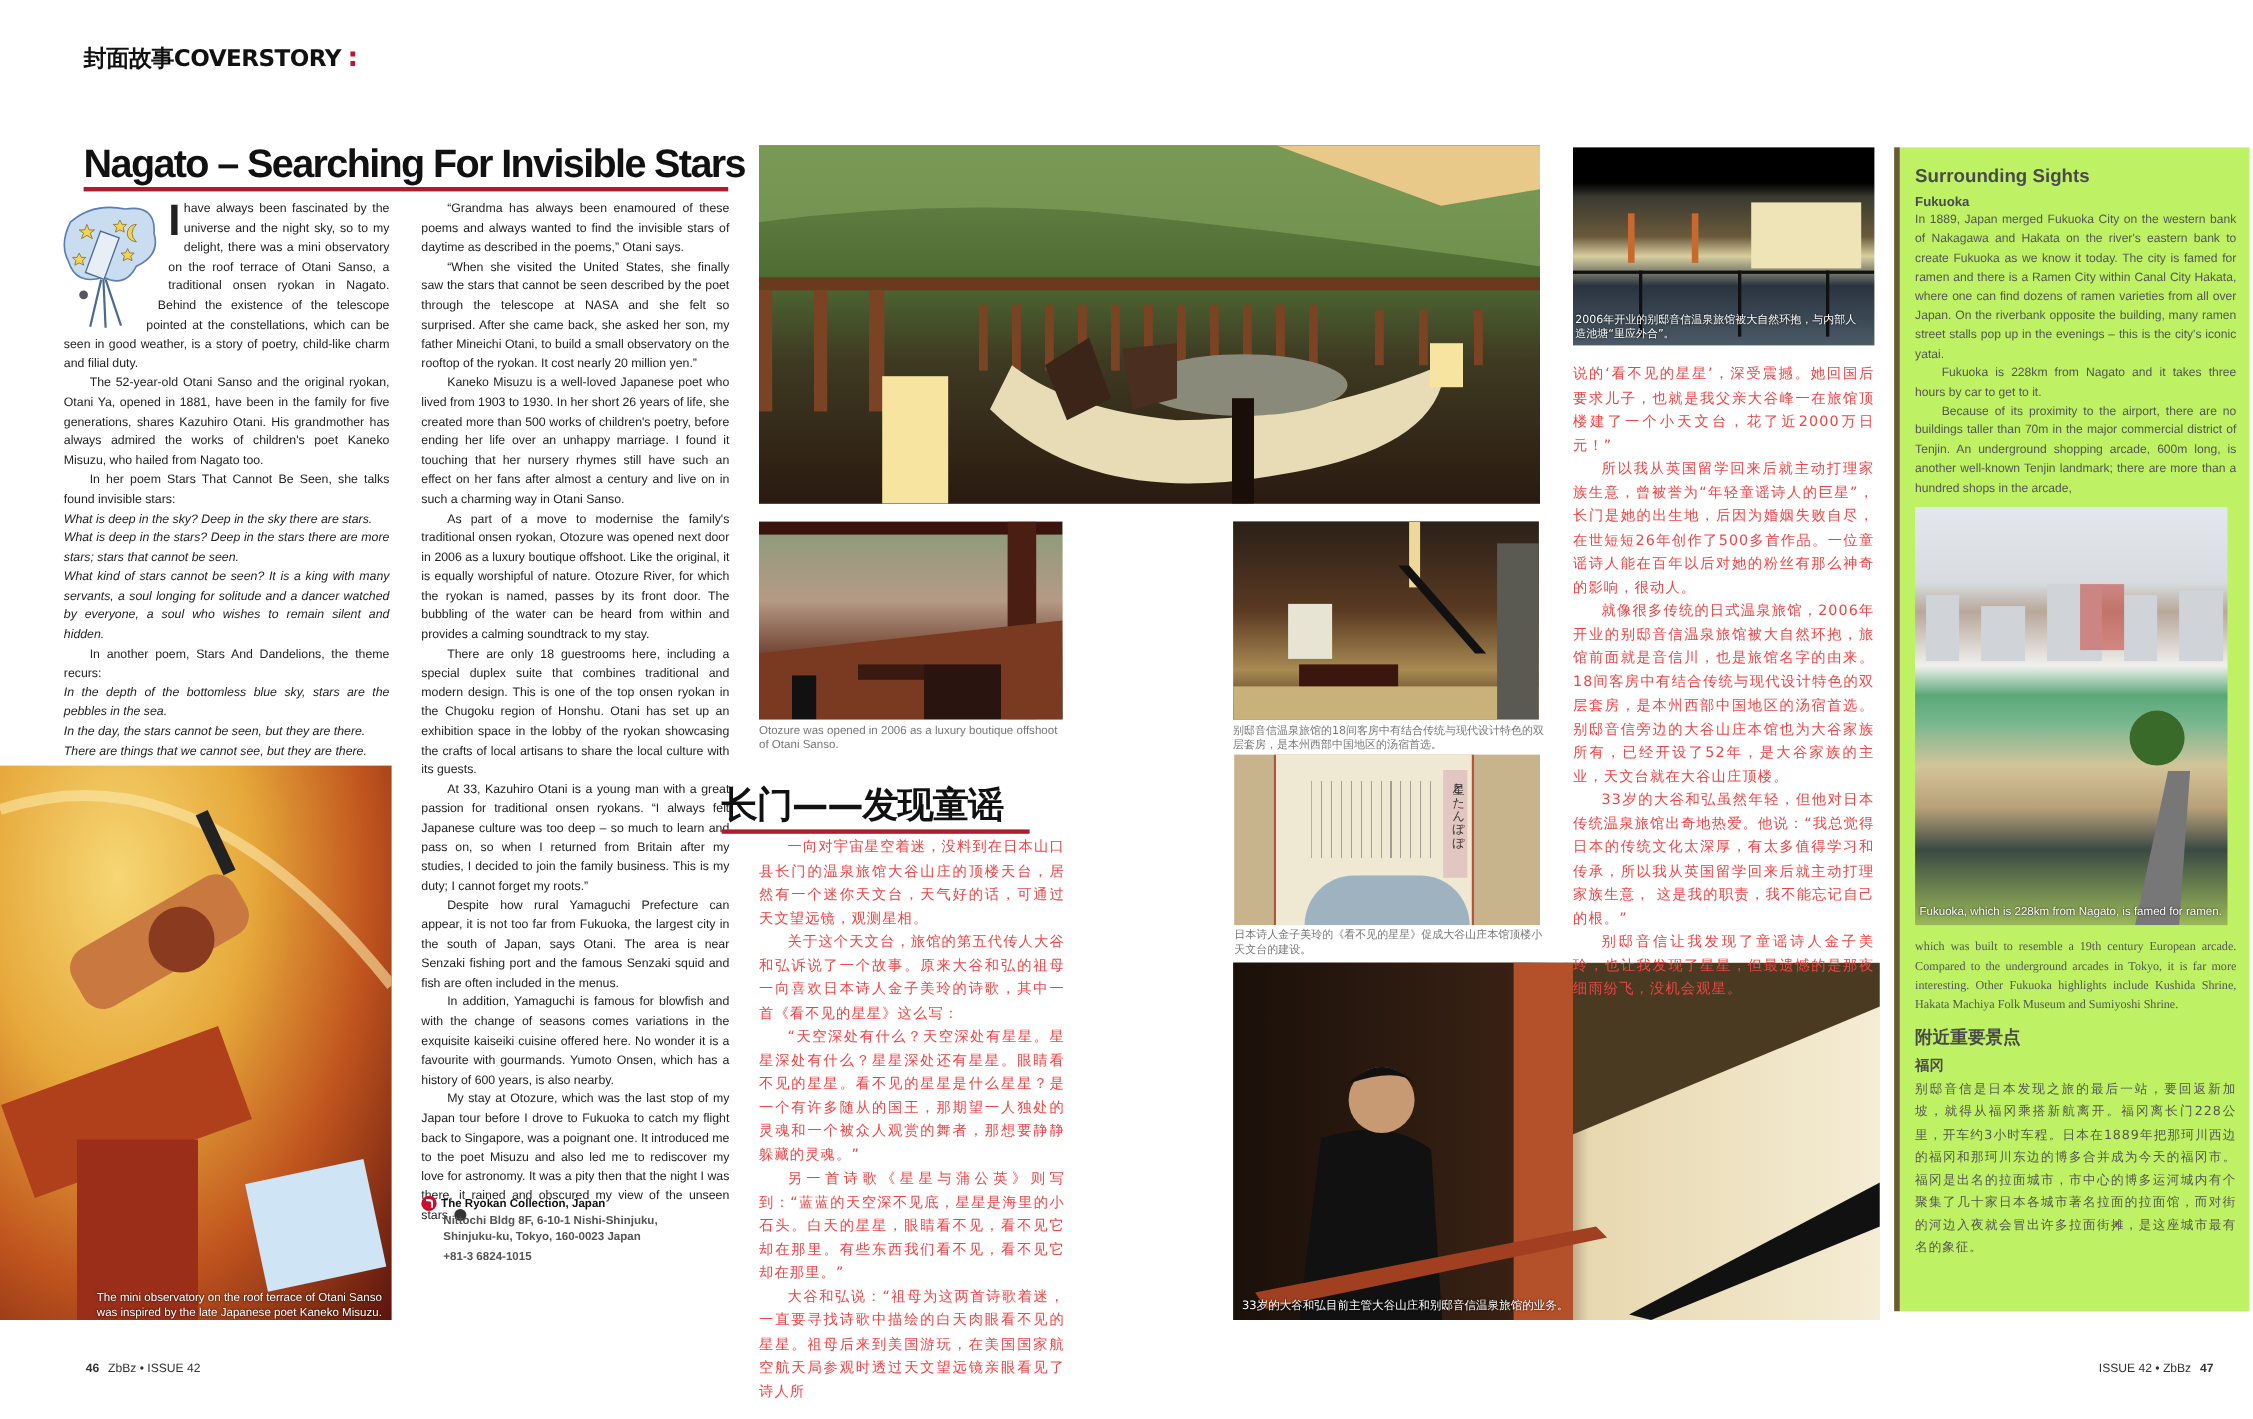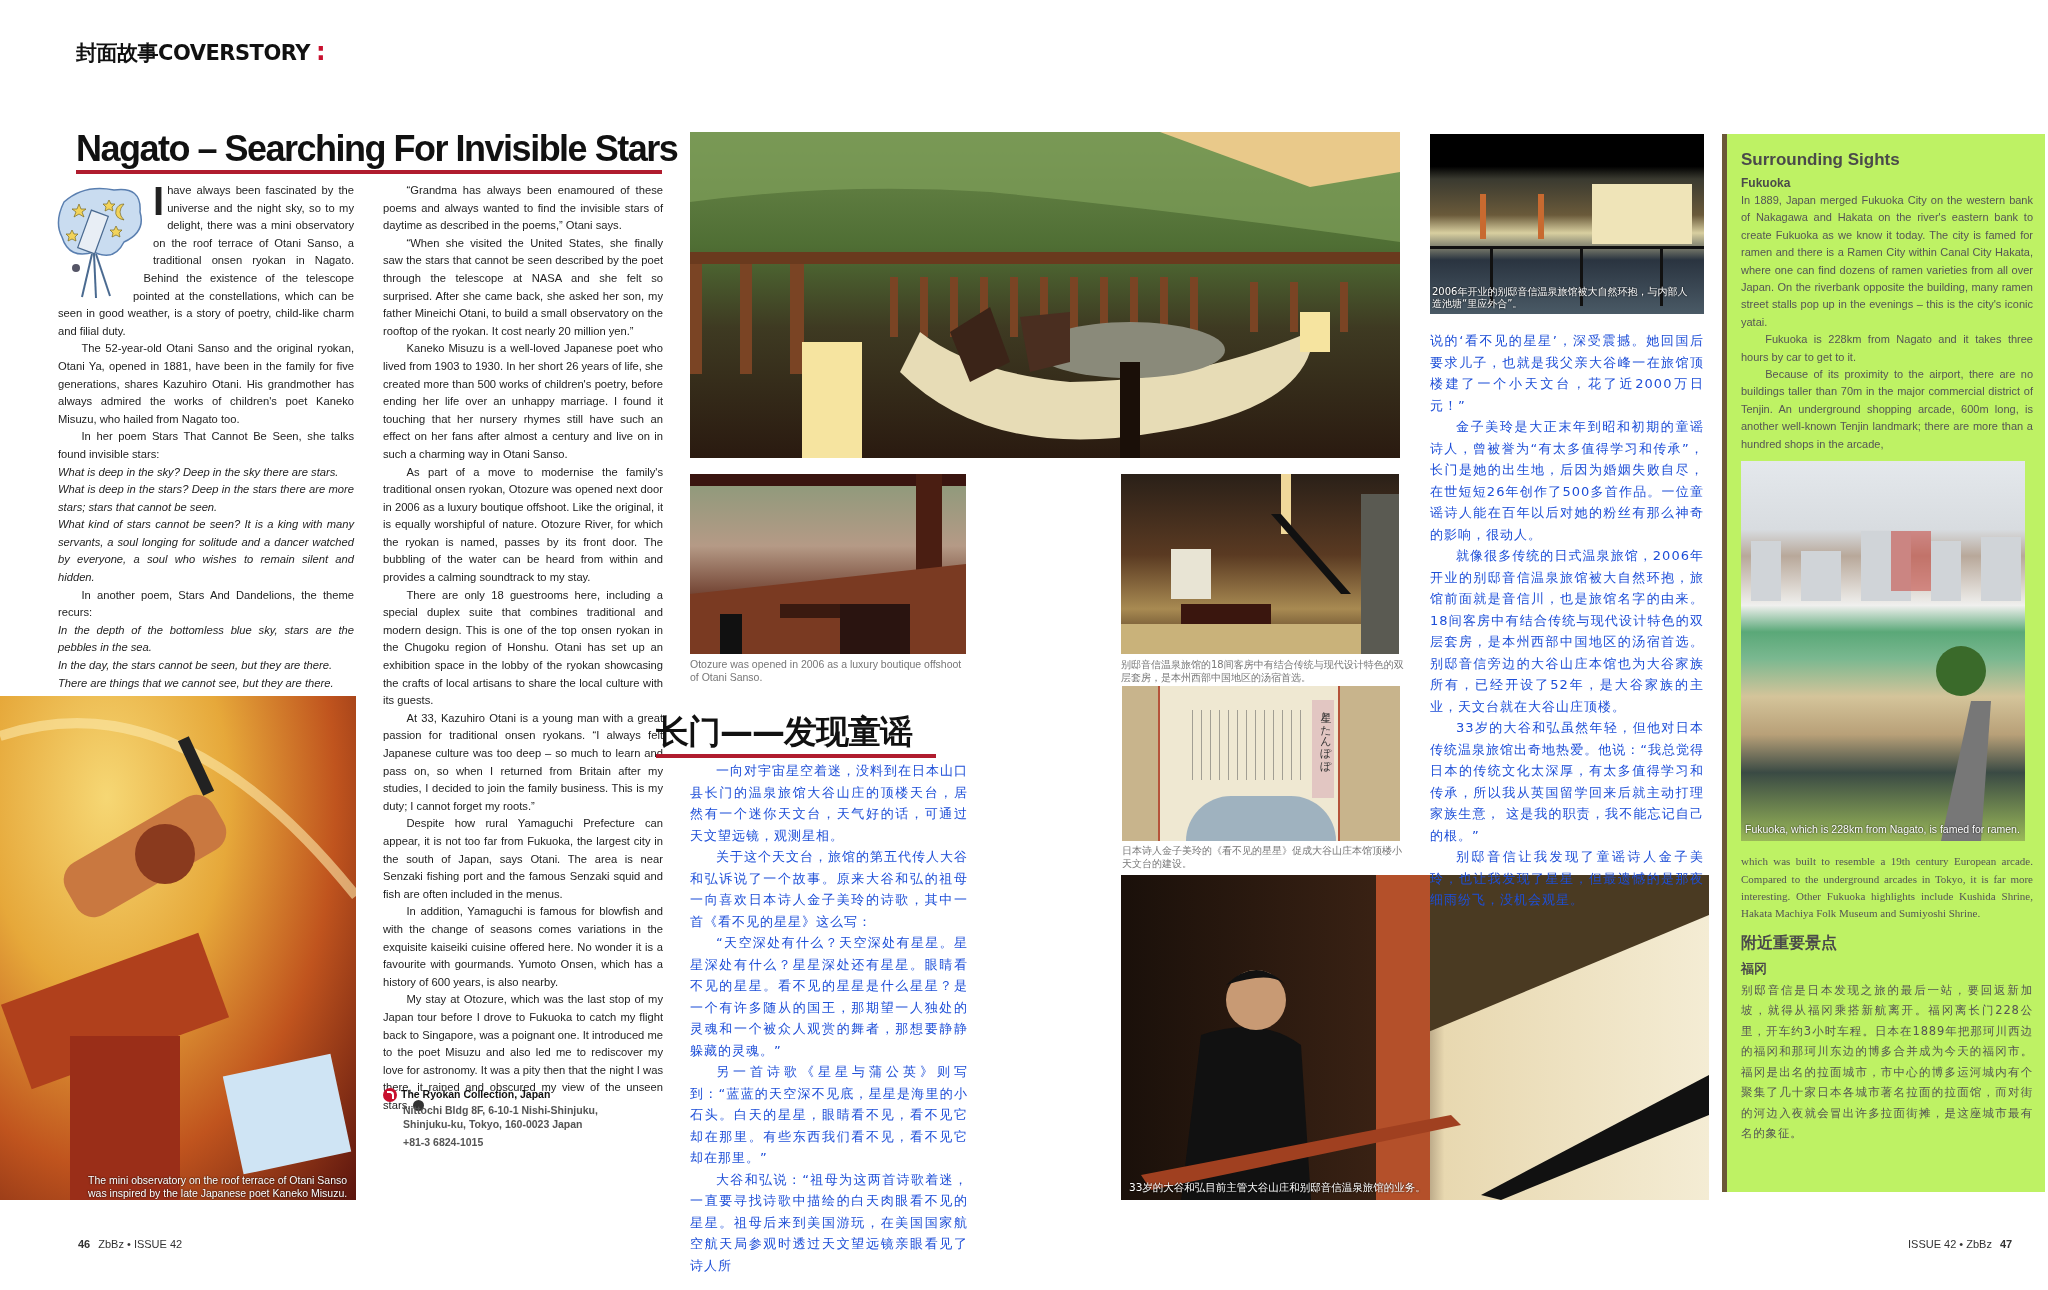--- a/index.html
+++ b/index.html
@@ -11,21 +11,21 @@
   .col{font-size:11.2px;line-height:17.6px;color:#222;text-align:justify;}
   .col p{margin:0;text-indent:2.1em;}
   .col p.noind{text-indent:0;}
   .col p.it{font-style:italic;text-indent:0;}
   .dropcap{float:left;font-size:40px;line-height:34px;margin:2px 3px 0 0;font-weight:bold;}
   .doodle{float:left;width:95px;height:120px;margin:0 4px 0 -4px;shape-outside:polygon(0 0,100% 0,100% 60%,70% 100%,0 100%);}
   .photo{overflow:hidden;}
   .caption-light{font-size:10.5px;line-height:13px;color:#777;}
   .caption-dark{font-size:10.5px;line-height:13px;color:#fff;text-shadow:0 0 2px #000;}
   .cn{font-family:"DejaVu Sans",sans-serif;}
-  .cncol{font-size:13px;line-height:21.5px;color:#1d4ed8;text-align:justify;letter-spacing:1px;}
+  .cncol{font-size:13px;line-height:21.5px;color:#ef4444;text-align:justify;letter-spacing:1px;}
   .cncol p{margin:0;text-indent:2em;}
   .cnhead{left:656px;top:710px;width:280px;font-size:33px;font-weight:bold;color:#111;letter-spacing:-1px;border-bottom:4px solid #b01c2e;line-height:44px;}
   .sidebar{left:1722px;top:134px;width:318px;height:1058px;background:#bef264;border-left:5px solid #6b5838;}
   .sb-title{font-size:17px;font-weight:bold;color:#4a4a4a;margin:16px 0 6px 14px;}
   .sb-sub{font-size:12px;font-weight:bold;color:#4a4a4a;margin:0 0 2px 14px;}
   .sb-text{font-size:11px;line-height:17.4px;color:#555;text-align:justify;margin:0 12px 0 14px;}
   .sb-text p{margin:0;text-indent:2.2em;}
   .sb-text p.noind{text-indent:0;}
   .contact{font-size:10.5px;line-height:17px;color:#555;font-weight:bold;}
   .contact .name{color:#111;}
@@ -207,21 +207,21 @@
     <rect x="0" y="112" width="274" height="3" fill="#111"></rect>
     <rect x="60" y="112" width="3" height="60" fill="#111"></rect>
     <rect x="150" y="112" width="3" height="60" fill="#111"></rect>
     <rect x="230" y="112" width="3" height="60" fill="#111"></rect>
   </svg>
   <div class="abs caption-dark cn" style="left:2px;top:152px;width:260px;font-size:10px;line-height:12px;">2006年开业的别邸音信温泉旅馆被大自然环抱，与内部人造池塘“里应外合”。</div>
 </div>
 
 <div class="abs cncol cn" style="left:1430px;top:330px;width:274px;">
   <p class="noind" style="text-indent:0;">说的‘看不见的星星’，深受震撼。她回国后要求儿子，也就是我父亲大谷峰一在旅馆顶楼建了一个小天文台，花了近2000万日元！”</p>
-  <p>金子美玲是大正末年到昭和初期的童谣诗人，曾被誉为“有太多值得学习和传承”，长门是她的出生地，后因为婚姻失败自尽，在世短短26年创作了500多首作品。一位童谣诗人能在百年以后对她的粉丝有那么神奇的影响，很动人。</p>
+  <p>所以我从英国留学回来后就主动打理家族生意，曾被誉为“年轻童谣诗人的巨星”，长门是她的出生地，后因为婚姻失败自尽，在世短短26年创作了500多首作品。一位童谣诗人能在百年以后对她的粉丝有那么神奇的影响，很动人。</p>
   <p>就像很多传统的日式温泉旅馆，2006年开业的别邸音信温泉旅馆被大自然环抱，旅馆前面就是音信川，也是旅馆名字的由来。18间客房中有结合传统与现代设计特色的双层套房，是本州西部中国地区的汤宿首选。别邸音信旁边的大谷山庄本馆也为大谷家族所有，已经开设了52年，是大谷家族的主业，天文台就在大谷山庄顶楼。</p>
   <p>33岁的大谷和弘虽然年轻，但他对日本传统温泉旅馆出奇地热爱。他说：“我总觉得日本的传统文化太深厚，有太多值得学习和传承，所以我从英国留学回来后就主动打理家族生意， 这是我的职责，我不能忘记自己的根。”</p>
   <p>别邸音信让我发现了童谣诗人金子美玲，也让我发现了星星，但最遗憾的是那夜细雨纷飞，没机会观星。</p>
 </div>
 
 <div class="abs sidebar">
   <div class="sb-title">Surrounding Sights</div>
   <div class="sb-sub">Fukuoka</div>
   <div class="sb-text">
     <p class="noind">In 1889, Japan merged Fukuoka City on the western bank of Nakagawa and Hakata on the river's eastern bank to create Fukuoka as we know it today. The city is famed for ramen and there is a Ramen City within Canal City Hakata, where one can find dozens of ramen varieties from all over Japan. On the riverbank opposite the building, many ramen street stalls pop up in the evenings – this is the city's iconic yatai.</p>

